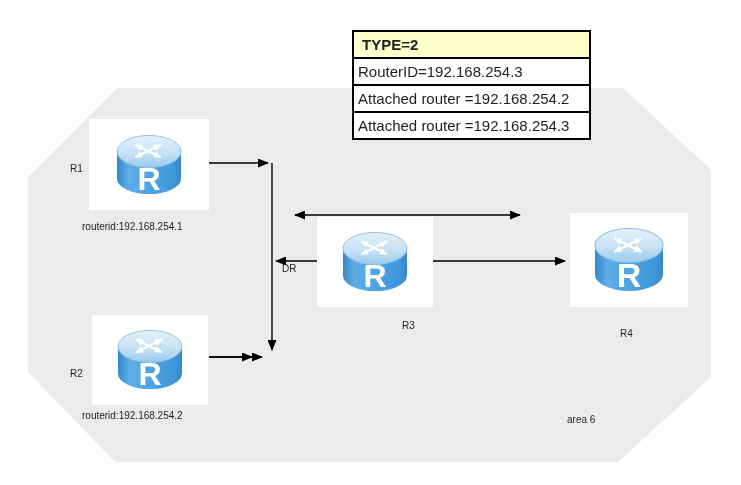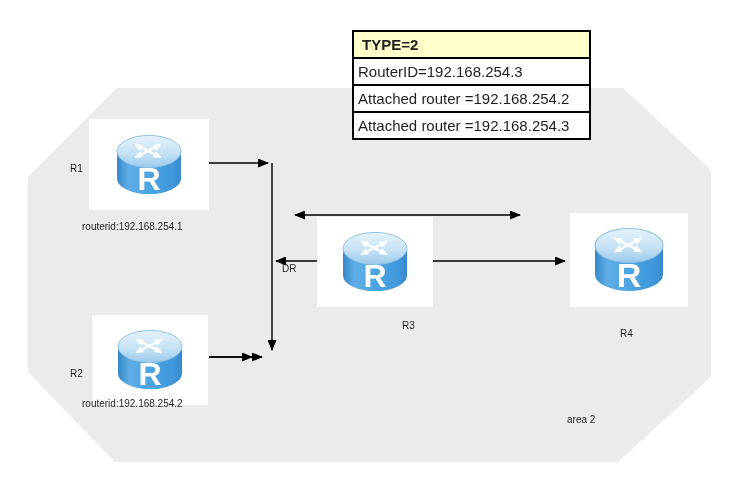--- a/index.html
+++ b/index.html
@@ -99,28 +99,28 @@
   <div class="rbox" style="left:570px;top:213px;width:118px;height:94px;">
     <svg width="82" height="68" viewBox="0 0 78 66">
         <use href="#router-icon"></use>
       </svg>
   </div>
 
   <div class="lbl" style="left:70px;top:163px;">R1</div>
   <div class="lbl" style="left:82px;top:221px;">routerid:192.168.254.1</div>
 
   <div class="lbl" style="left:70px;top:368px;">R2</div>
-  <div class="lbl" style="left:82px;top:398px;text-align:center;">routerid:192.168.254.2</div>
+  <div class="lbl" style="left:82px;top:410px;text-align:center;">routerid:192.168.254.2</div>
 
   <div class="lbl" style="left:282px;top:263px;">DR</div>
   <div class="lbl" style="left:358px;top:320px;margin-left:44px;">R3</div>
 
   <div class="lbl" style="left:620px;top:328px;">R4</div>
 
-  <div class="lbl" style="left:567px;top:414px;">area 2</div>
+  <div class="lbl" style="left:567px;top:414px;">area 6</div>
 
   <div class="lsa-table">
     <div class="lsa-header">TYPE=2</div>
     <div class="lsa-row">RouterID=192.168.254.3</div>
     <div class="lsa-row">Attached router =192.168.254.2</div>
     <div class="lsa-row">Attached router =192.168.254.3</div>
   </div>
 
 </div>
 

